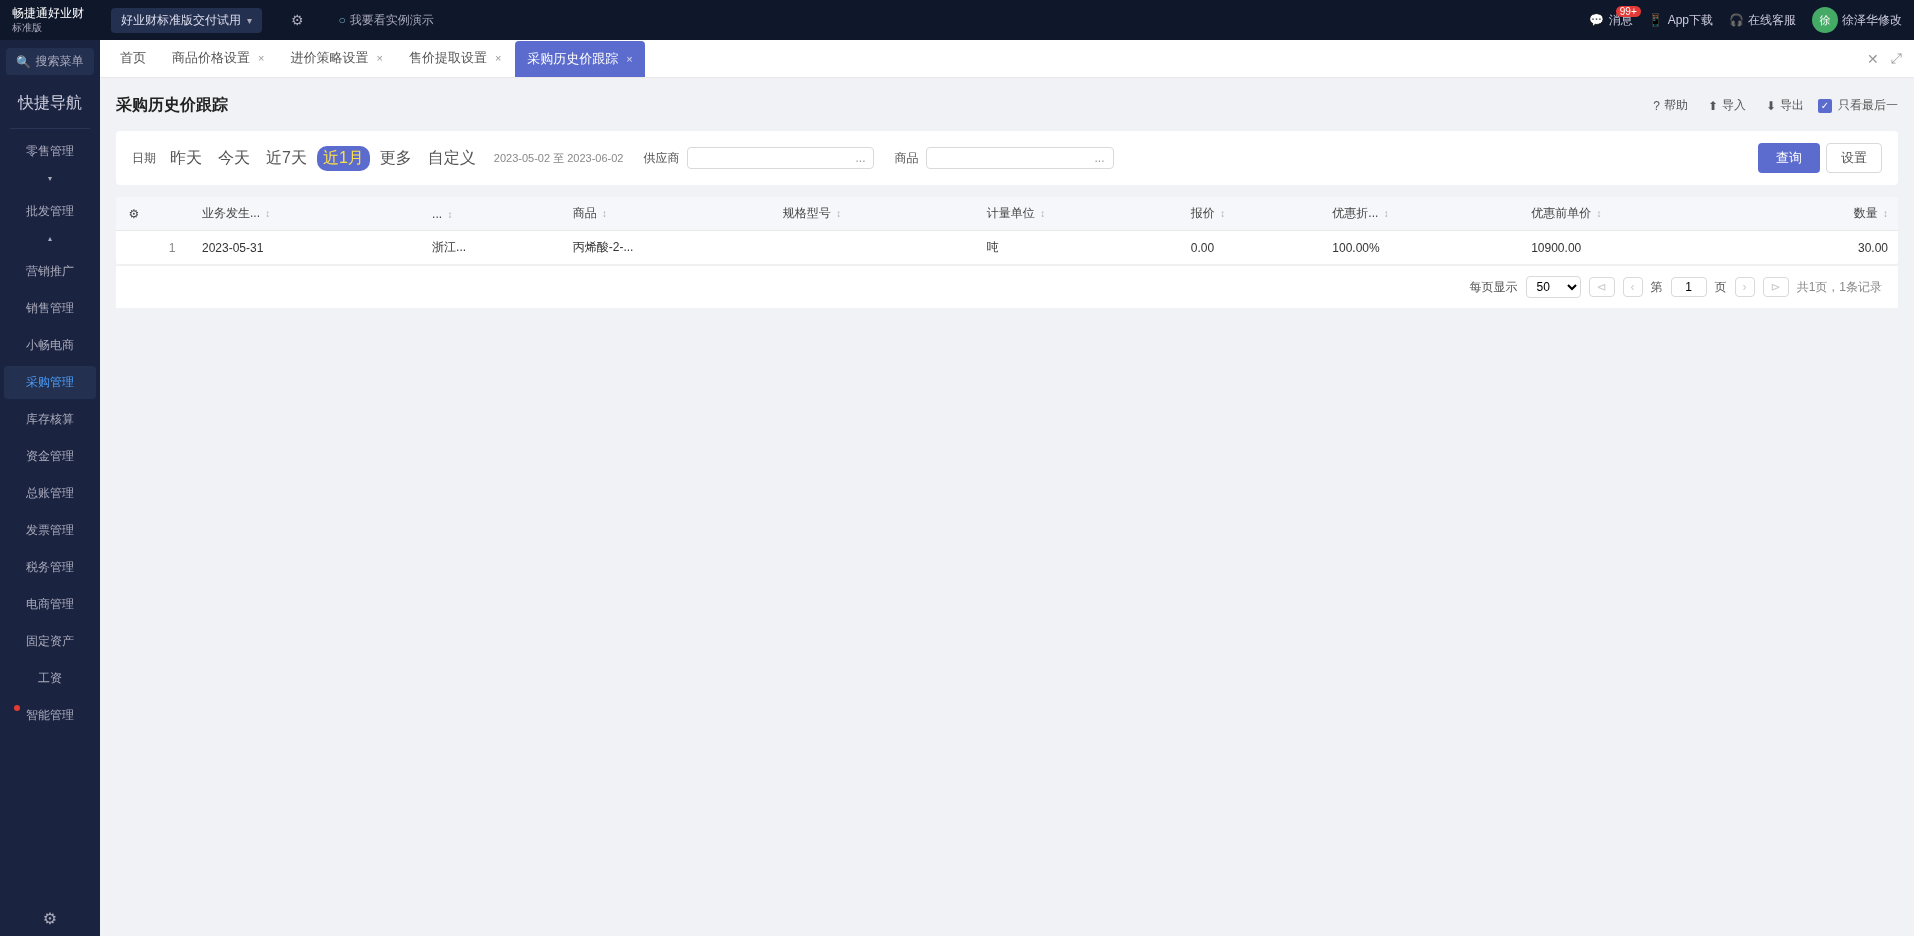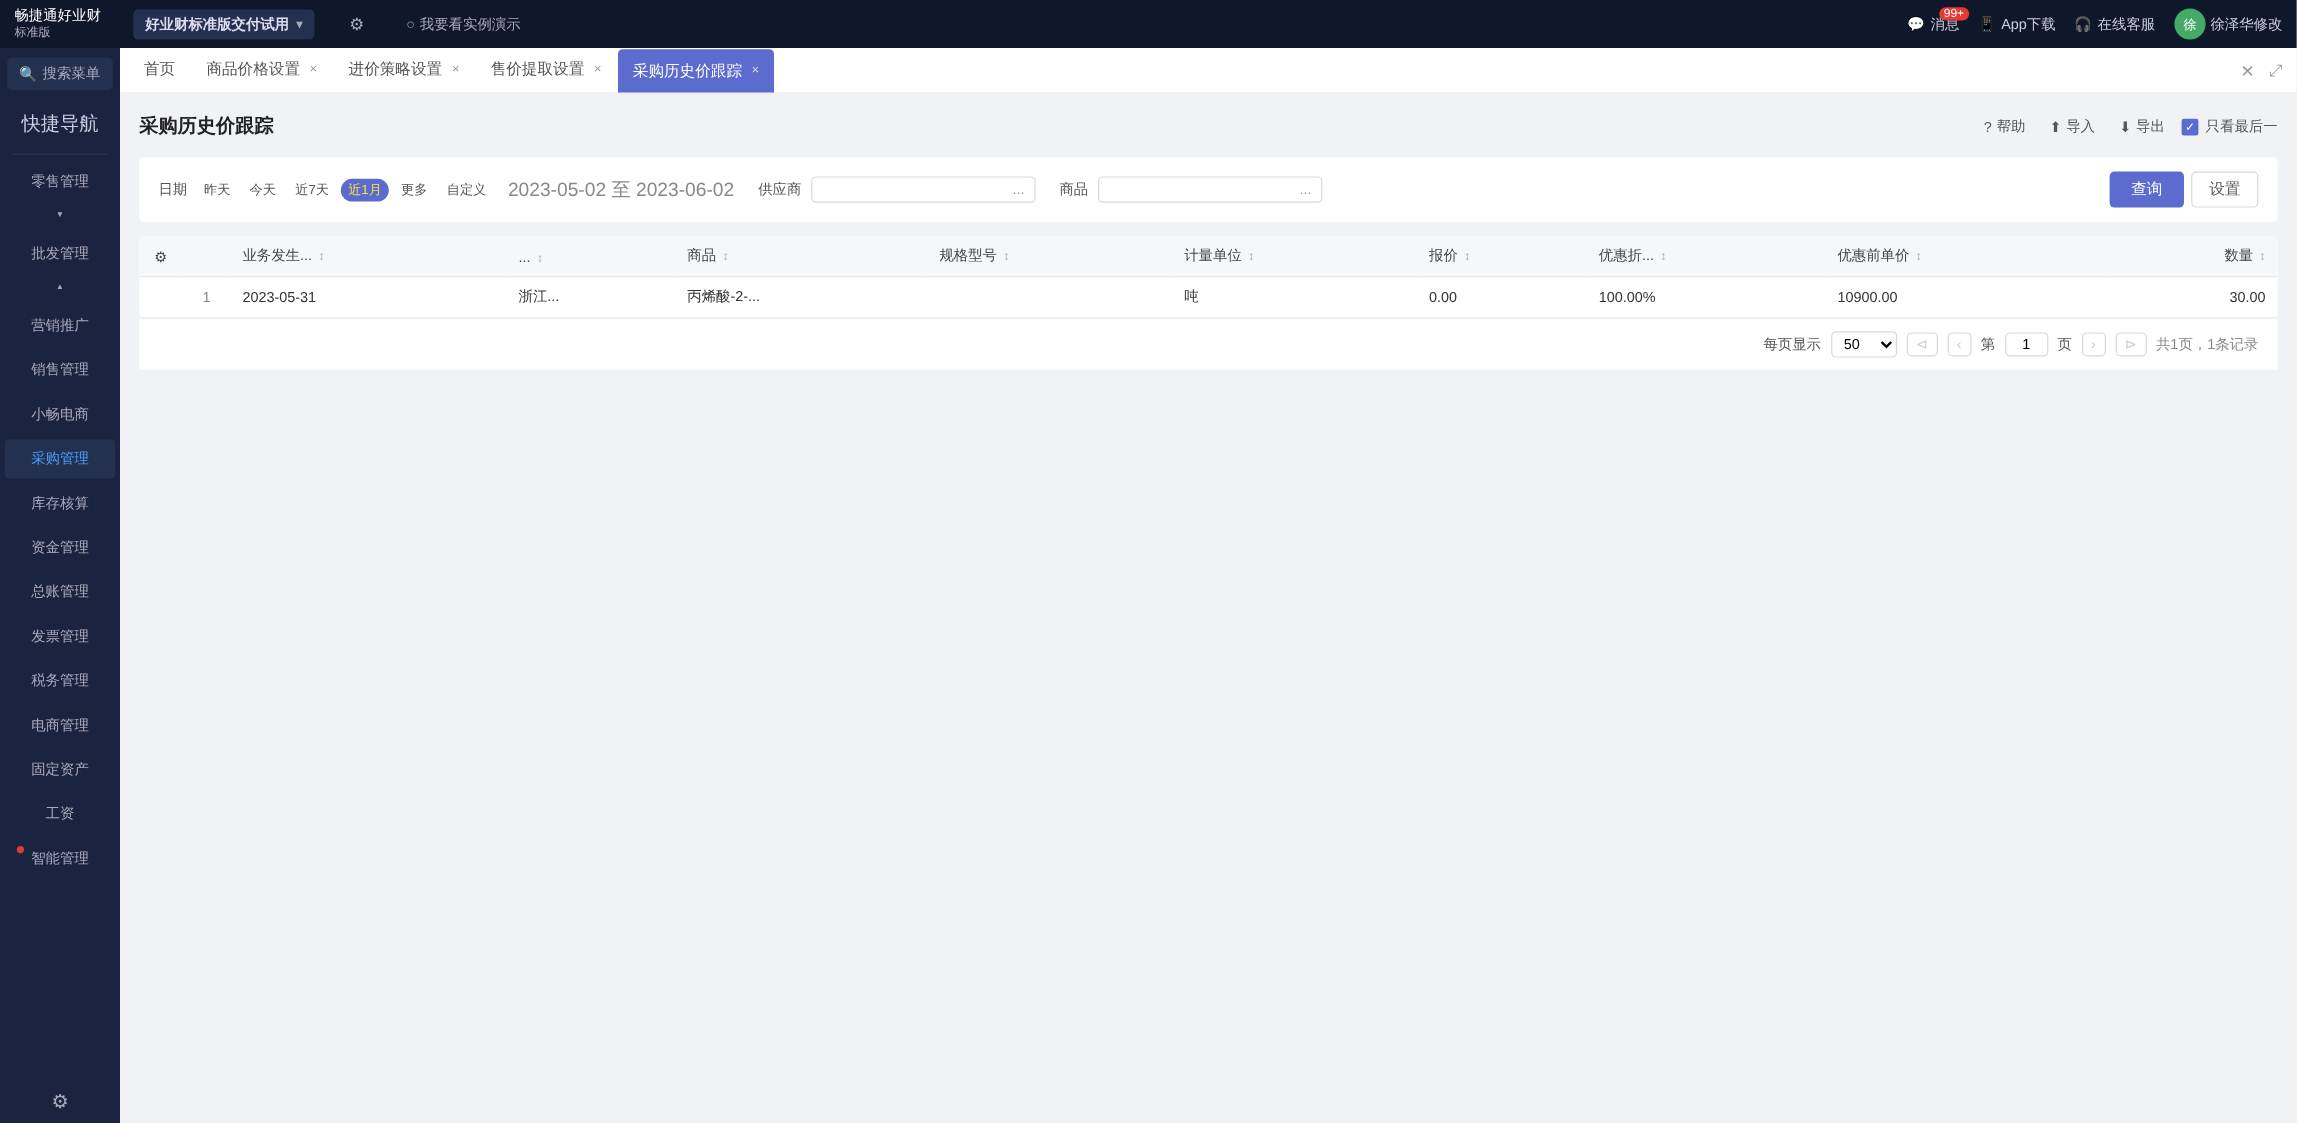--- a/index.html
+++ b/index.html
@@ -2,21 +2,21 @@
 <html><head>
   <meta charset="utf-8">
   <style>
     * { box-sizing: border-box; margin: 0; padding: 0; }
     body { font-family: 'Microsoft YaHei', Arial, sans-serif; font-size: 13px; color: #333; background: #f0f2f5; display: flex; flex-direction: column; height: 100vh; overflow: hidden; }
 
     
     .topbar { height: 40px; background: #0f172a; display: flex; align-items: center; padding: 0 12px; gap: 27px; flex-shrink: 0; }
     .topbar-logo { color: #fff; font-size: 12px; line-height: 1.3; white-space: nowrap; }
     .topbar-logo .sub { font-size: 10px; color: #aab; }
-    .topbar-selector { display: flex; align-items: center; gap: 6px; background: #243050; border-radius: 4px; padding: 4px 10px; color: #dde; font-size: 12px; cursor: pointer; font-weight: bold; }
+    .topbar-selector { display: flex; align-items: center; gap: 6px; background: #243050; border-radius: 4px; padding: 4px 10px; color: #dde; font-size: 12px; cursor: pointer; }
     .topbar-selector .arrow { font-size: 10px; color: #aab; }
     .topbar-gear { color: #aab; font-size: 14px; cursor: pointer; margin-left: 2px; }
     .topbar-demo { display: flex; align-items: center; gap: 4px; color: #aab; font-size: 12px; cursor: pointer; margin-left: 8px; }
     .topbar-demo .icon { color: #7ab; }
     .topbar-right { margin-left: auto; display: flex; align-items: center; gap: 16px; }
     .topbar-right-item { display: flex; align-items: center; gap: 4px; color: #ccd; font-size: 12px; cursor: pointer; position: relative; }
     .badge { background: #e53935; color: #fff; font-size: 10px; border-radius: 8px; padding: 0 4px; position: absolute; top: -6px; right: -8px; }
     .topbar-avatar { width: 26px; height: 26px; background: #4a6; border-radius: 50%; display: flex; align-items: center; justify-content: center; color: #fff; font-size: 11px; }
 
     
@@ -57,23 +57,23 @@
     .page-actions { display: flex; align-items: center; gap: 8px; }
     .page-action-btn { display: flex; align-items: center; gap: 4px; font-size: 12px; color: #555; cursor: pointer; padding: 3px 6px; border-radius: 3px; }
     .only-latest { display: flex; align-items: center; gap: 6px; font-size: 12px; color: #555; }
     .checkbox-blue { width: 14px; height: 14px; background: #5b6bce; border-radius: 2px; display: flex; align-items: center; justify-content: center; color: #fff; font-size: 10px; cursor: pointer; }
 
     
     .filter-bar { background: #fff; border-radius: 4px; padding: 12px 16px; margin-bottom: 12px; display: flex; align-items: center; gap: 20px; flex-wrap: wrap; }
     .filter-group { display: flex; align-items: center; gap: 8px; }
     .filter-label { font-size: 12px; color: #555; white-space: nowrap; }
     .date-options { display: flex; align-items: center; gap: 4px; }
-    .date-opt { font-size: 11px; color: #555; cursor: pointer; padding: 2px 6px; border-radius: 10px; text-align: right; }
+    .date-opt { font-size: 16px; color: #555; cursor: pointer; padding: 2px 6px; border-radius: 10px; text-align: right; }
     .date-opt.active { background: #5b6bce; color: #fde047; border-radius: 10px; }
-    .date-range { font-size: 16px; color: #888; margin-left: 4px; }
+    .date-range { font-size: 11px; color: #888; margin-left: 4px; }
     .filter-input { display: flex; align-items: center; border: 1px solid #d9d9d9; border-radius: 4px; padding: 3px 8px; gap: 4px; min-width: 180px; background: #fff; }
     .filter-input input { border: none; outline: none; font-size: 12px; color: #333; background: transparent; width: 100%; }
     .filter-dots { color: #999; font-size: 12px; cursor: pointer; }
     .filter-actions { margin-left: auto; display: flex; gap: 6px; }
     .btn-query { background: #5b6bce; color: #fff; border: none; border-radius: 4px; padding: 5px 18px; font-size: 13px; cursor: pointer; }
     .btn-settings { background: #fff; color: #555; border: 1px solid #d9d9d9; border-radius: 4px; padding: 5px 14px; font-size: 13px; cursor: pointer; }
 
     
     .table-container { background: #fff; border-radius: 4px; overflow: auto; }
     table { width: 100%; border-collapse: collapse; font-size: 12px; }

